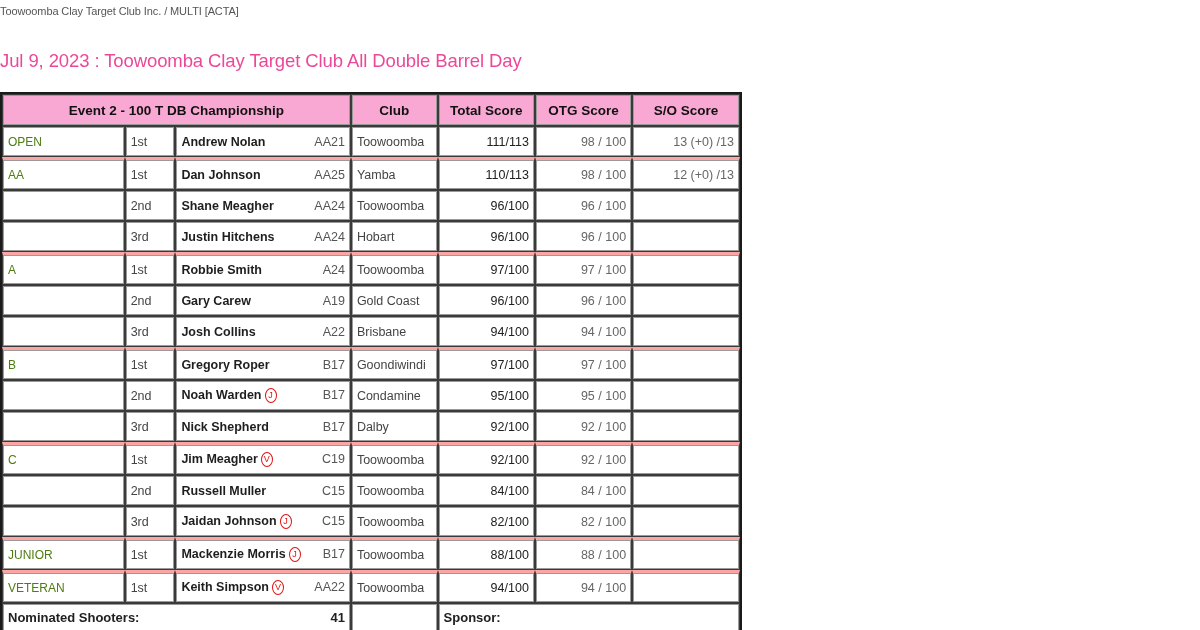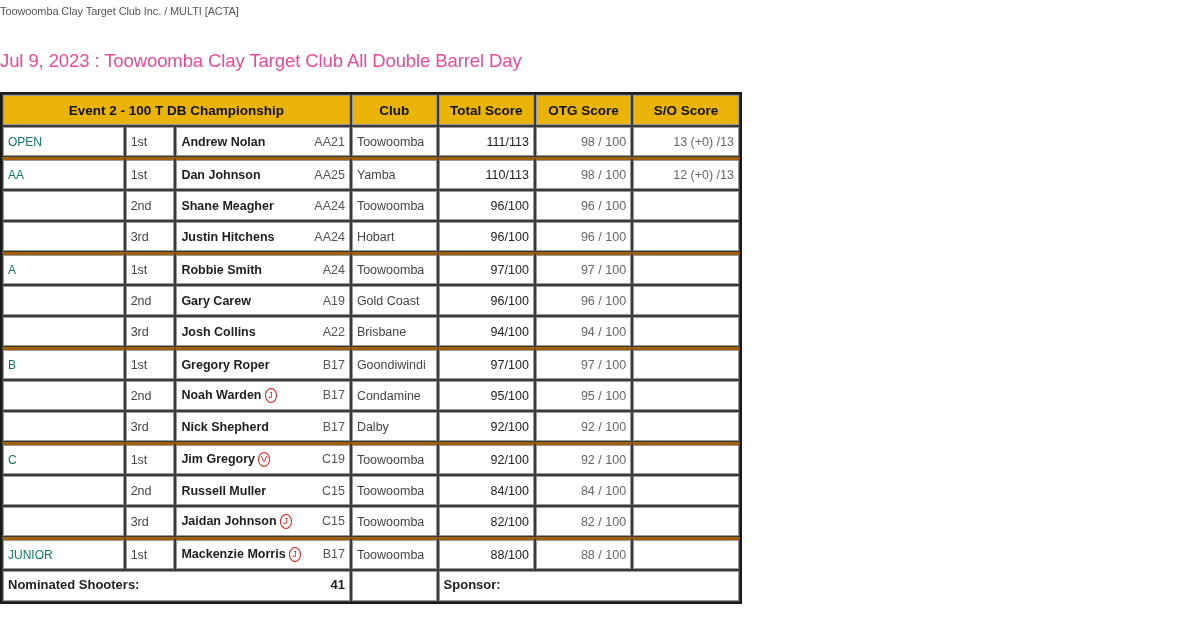--- a/index.html
+++ b/index.html
@@ -23,42 +23,42 @@
     width: 742px;
   }
   table.results td, table.results th {
     border: 1px solid #3a3a3a;
     box-shadow: inset 0 0 0 1px #9a9a9a;
     padding: 0 5px;
     height: 29px;
     white-space: nowrap;
   }
   table.results th {
-    background: #eab308; font-weight: bold; color: #111; font-size: 13.5px;
+    background: #f9a8d4; font-weight: bold; color: #111; font-size: 13.5px;
     height: 30px; text-align: center;
   }
   th.event-title { text-align: left; }
   th.club-h { text-align: left; }
-  td.division { color: #0f766e; font-size: 12px; width: 104px; }
+  td.division { color: #4d7c0f; font-size: 12px; width: 104px; }
   td.place { color: #444; width: 36px; }
   td.shooter { width: 154px; }
   td.shooter .inner { display: flex; justify-content: space-between; align-items: flex-start; }
   td.shooter .name { font-weight: bold; color: #1e1e1e; }
   td.shooter .grade { color: #555; }
   td.club { color: #444; width: 70px; padding: 0 3px; }
   td.total { text-align: right; font-weight: normal; width: 80px; padding-right: 14px; }
   td.otg { text-align: right; color: #666; width: 80px; padding-right: 14px; }
   td.so { text-align: right; color: #666; width: 90px; padding-right: 14px; margin-left: 36px; }
   .badge {
     display: inline-block; width: 10px; height: 13px;
     border: 1px solid #e01414; border-radius: 50%;
     color: #e01414; font-size: 9px; line-height: 13px; text-align: center;
     margin-left: 3px; vertical-align: middle; font-weight: normal;
   }
-  tr.group-start td { border-top: 3px solid #a16207; }
+  tr.group-start td { border-top: 3px solid #fca5a5; }
   td.blank-div { border-top: 1px solid transparent; }
   tr.footer td { font-weight: bold; font-size: 13px; height: 24px; vertical-align: top; padding-top: 6px; }
 </style>
 </head>
 <body>
 
 <div class="breadcrumb">Toowoomba Clay Target Club Inc. / MULTI [ACTA]</div>
 <div class="page-title">Jul 9, 2023 : Toowoomba Clay Target Club All Double Barrel Day</div>
 
 <table class="results">
@@ -210,21 +210,21 @@
         <td class="club">Dalby</td>
         <td class="total">92/100</td>
         <td class="otg">92  / 100</td>
         <td class="so"></td>
       </tr>
       <tr class="group-start">
         <td class="division">C</td>
         <td class="place">1st</td>
         <td class="shooter">
           <div class="inner">
-            <span><span class="name">Jim Gregory</span><span class="badge">V</span></span>
+            <span><span class="name">Jim Meagher</span><span class="badge">V</span></span>
             <span class="grade">C19</span>
           </div>
         </td>
         <td class="club">Toowoomba</td>
         <td class="total">92/100</td>
         <td class="otg">92  / 100</td>
         <td class="so"></td>
       </tr>
       <tr>
         <td class="division blank-div"></td>
@@ -259,20 +259,34 @@
         <td class="place">1st</td>
         <td class="shooter">
           <div class="inner">
             <span><span class="name">Mackenzie Morris</span><span class="badge">J</span></span>
             <span class="grade">B17</span>
           </div>
         </td>
         <td class="club">Toowoomba</td>
         <td class="total">88/100</td>
         <td class="otg">88  / 100</td>
+        <td class="so"></td>
+      </tr>
+      <tr class="group-start">
+        <td class="division">VETERAN</td>
+        <td class="place">1st</td>
+        <td class="shooter">
+          <div class="inner">
+            <span><span class="name">Keith Simpson</span><span class="badge">V</span></span>
+            <span class="grade">AA22</span>
+          </div>
+        </td>
+        <td class="club">Toowoomba</td>
+        <td class="total">94/100</td>
+        <td class="otg">94  / 100</td>
         <td class="so"></td>
       </tr>
     </tbody>
   <tfoot>
     <tr class="footer">
       <td colspan="3">
         <div style="display:flex;justify-content:space-between;">
           <span>Nominated Shooters:</span>
           <span>41</span>
         </div>

